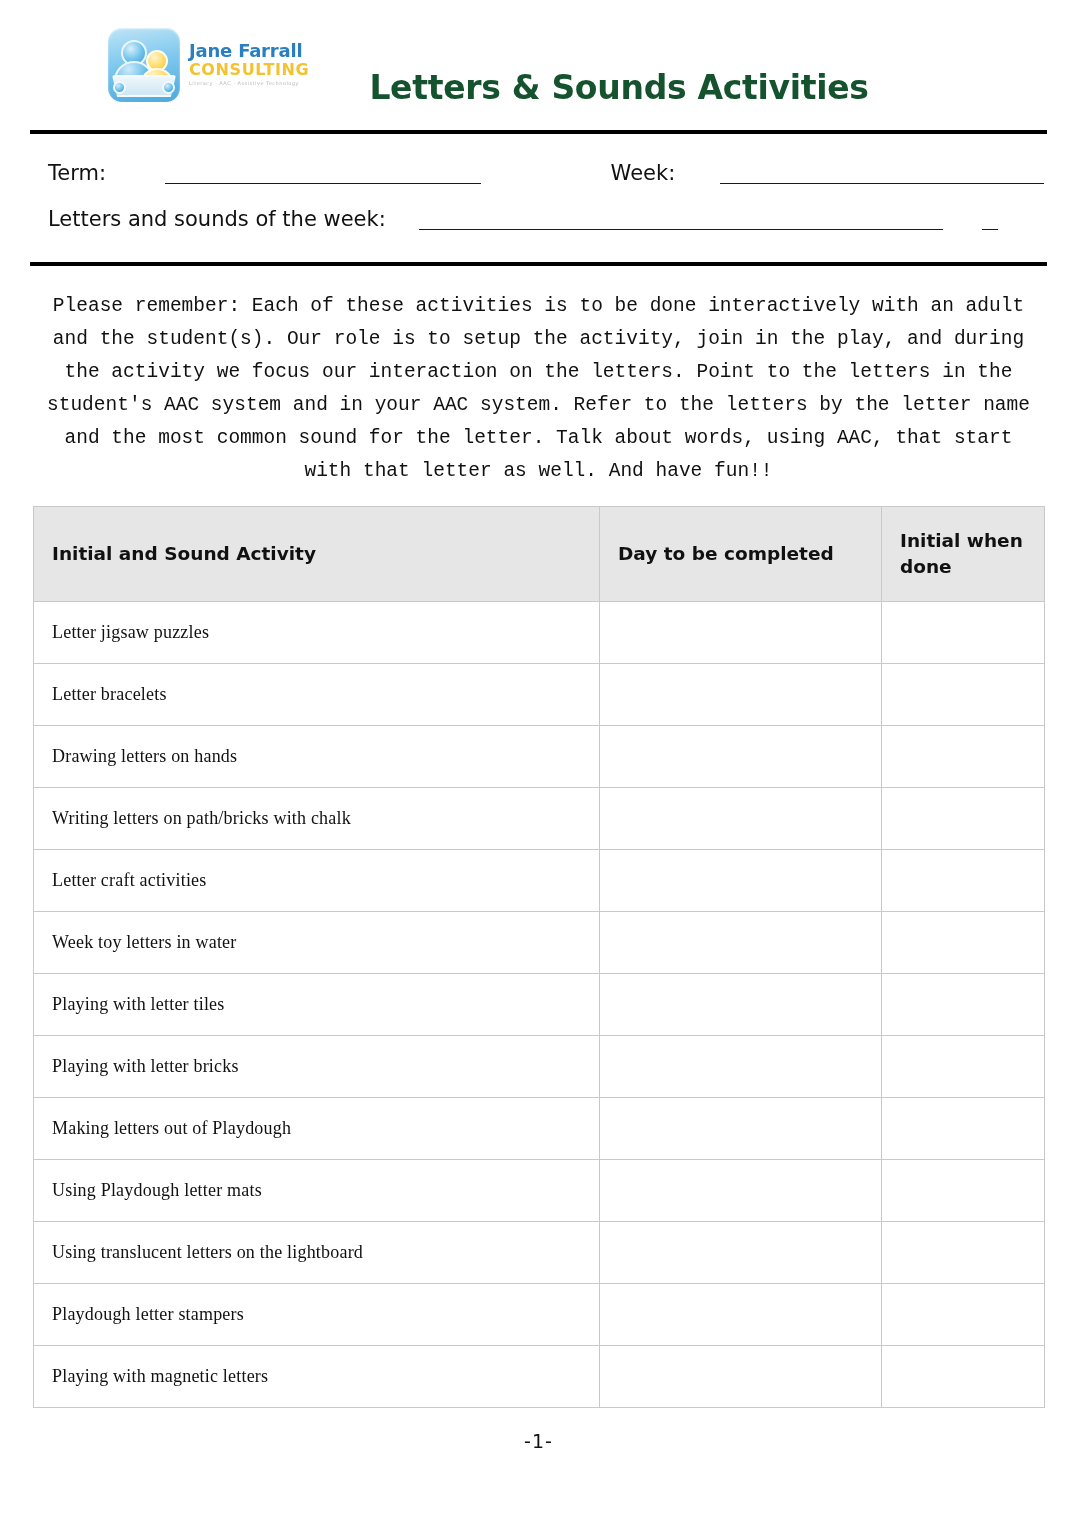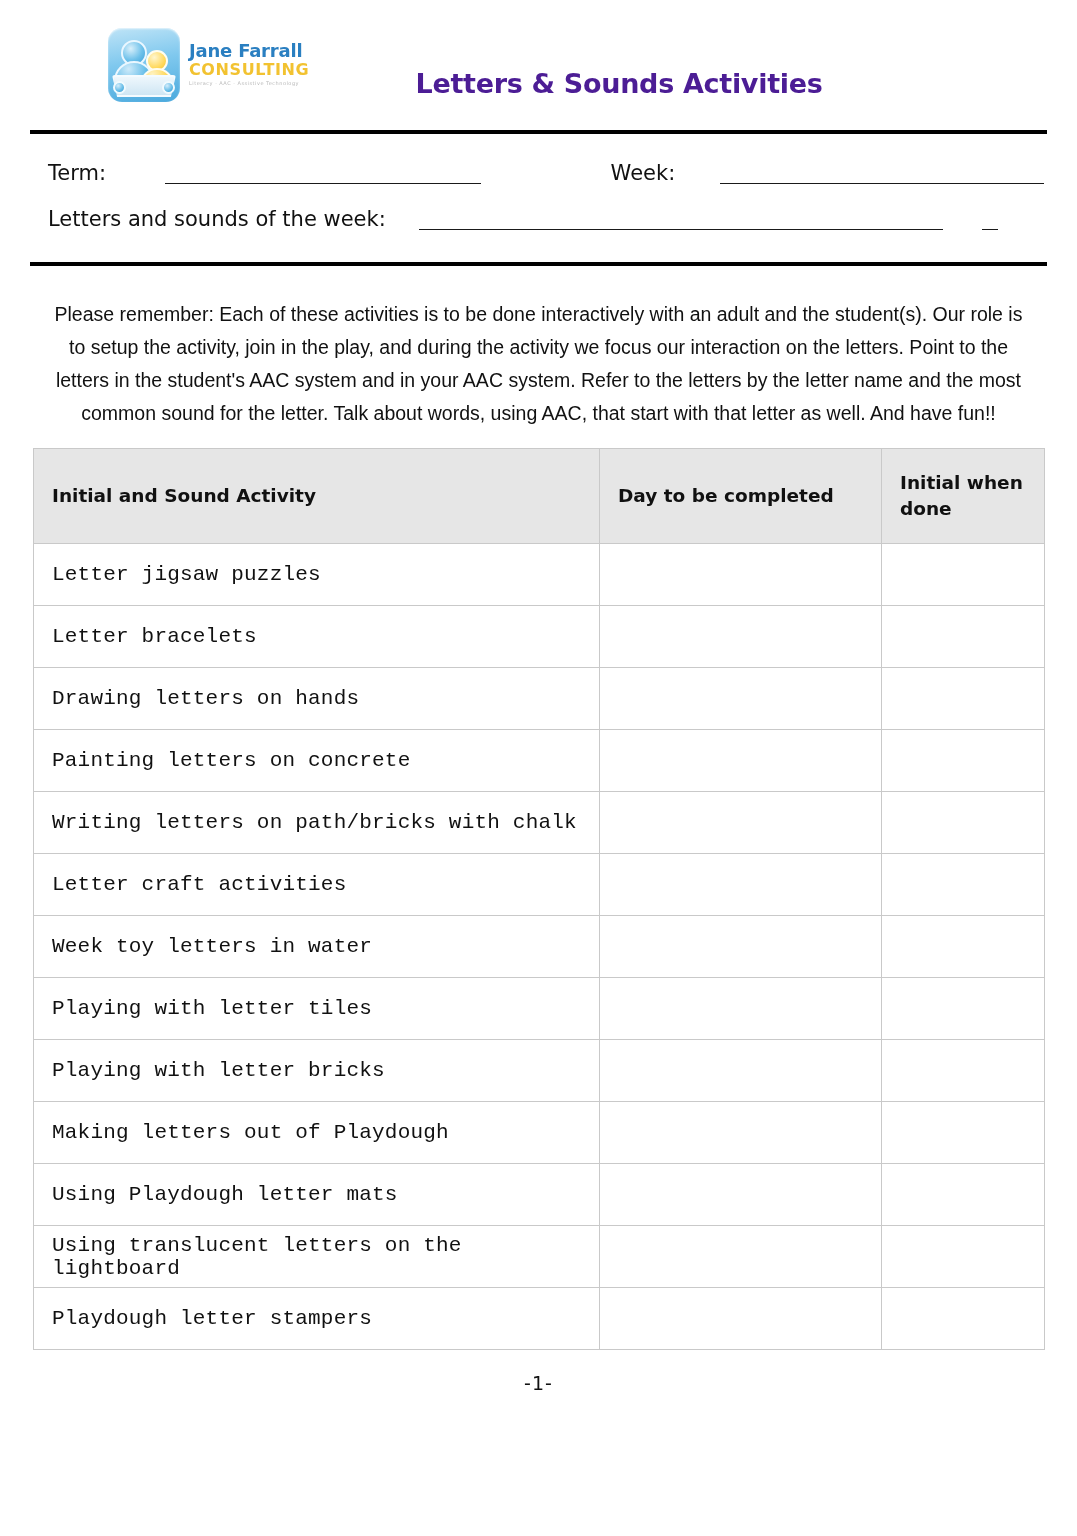--- a/index.html
+++ b/index.html
@@ -134,23 +134,23 @@
     white-space: nowrap;
   }
 
   .doc-title {
     position: absolute;
     left: 11px; right: 0;
     top: 68px;
     text-align: center;
     font-family: "DejaVu Sans", sans-serif;
     font-weight: bold;
-    font-size: 27px;
+    font-size: 33px;
     letter-spacing: -.3px;
-    color: #4c1d95;
+    color: #14532d;
     margin-left: 150px;
   }
 
   
   .rule-thick {
     height: 4px;
     background: #000000;
     margin: 0 -3px;
   }
 
@@ -183,26 +183,26 @@
   .blank-letters { width: 524px; margin-left: 0px; }
   .blank-tail {
     width: 16px;
     margin-left: 6px;
     border-bottom: 1.6px solid #1a1a1a;
     height: 23px;
   }
 
   
   .intro {
-    font-family: Liberation Sans, sans-serif;
+    font-family: Liberation Mono, monospace;
     font-size: 19.5px;
     line-height: 33px;
     color: #111111;
     text-align: center;
-    padding: 32px 12px 18px 12px;
+    padding: 24px 12px 18px 12px;
   }
   .intro span { display: inline; }
 
   
   table.activities {
     width: 100%;
     border-collapse: collapse;
     table-layout: fixed;
     font-family: "DejaVu Sans", sans-serif;
   }
@@ -220,24 +220,24 @@
     color: #111111;
     padding: 0 18px;
     text-align: left;
     line-height: 26px;
   }
   th.col-day { text-align: center; padding: 0 10px; }
   th.col-initial { text-align: left; padding: 0 14px; }
 
   table.activities tbody td {
     height: 61px;
-    font-size: 21px;
+    font-size: 18px;
     color: #111111;
     padding: 0 18px;
-    font-family: Liberation Mono, monospace;
+    font-family: Liberation Serif, serif;
     letter-spacing: .2px;
   }
   td.cell-day, td.cell-initial { padding: 0; }
 
   col.c-activity { width: 566px; }
   col.c-day { width: 282px; }
   col.c-initial { width: 163px; }
 
   
   .footer {
@@ -320,25 +320,20 @@
           <td class="cell-activity">Letter bracelets</td>
           <td class="cell-day"></td>
           <td class="cell-initial"></td>
         </tr>
         <tr>
           <td class="cell-activity">Drawing letters on hands</td>
           <td class="cell-day"></td>
           <td class="cell-initial"></td>
         </tr>
         <tr>
-          <td class="cell-activity">Painting letters on concrete</td>
-          <td class="cell-day"></td>
-          <td class="cell-initial"></td>
-        </tr>
-        <tr>
           <td class="cell-activity">Writing letters on path/bricks with chalk</td>
           <td class="cell-day"></td>
           <td class="cell-initial"></td>
         </tr>
         <tr>
           <td class="cell-activity">Letter craft activities</td>
           <td class="cell-day"></td>
           <td class="cell-initial"></td>
         </tr>
         <tr>
@@ -366,20 +361,25 @@
           <td class="cell-day"></td>
           <td class="cell-initial"></td>
         </tr>
         <tr>
           <td class="cell-activity">Using translucent letters on the lightboard</td>
           <td class="cell-day"></td>
           <td class="cell-initial"></td>
         </tr>
         <tr>
           <td class="cell-activity">Playdough letter stampers</td>
+          <td class="cell-day"></td>
+          <td class="cell-initial"></td>
+        </tr>
+        <tr>
+          <td class="cell-activity">Playing with magnetic letters</td>
           <td class="cell-day"></td>
           <td class="cell-initial"></td>
         </tr>
       </tbody>
   </table>
 
   <div class="footer">-1-</div>
 
 </div>
 

